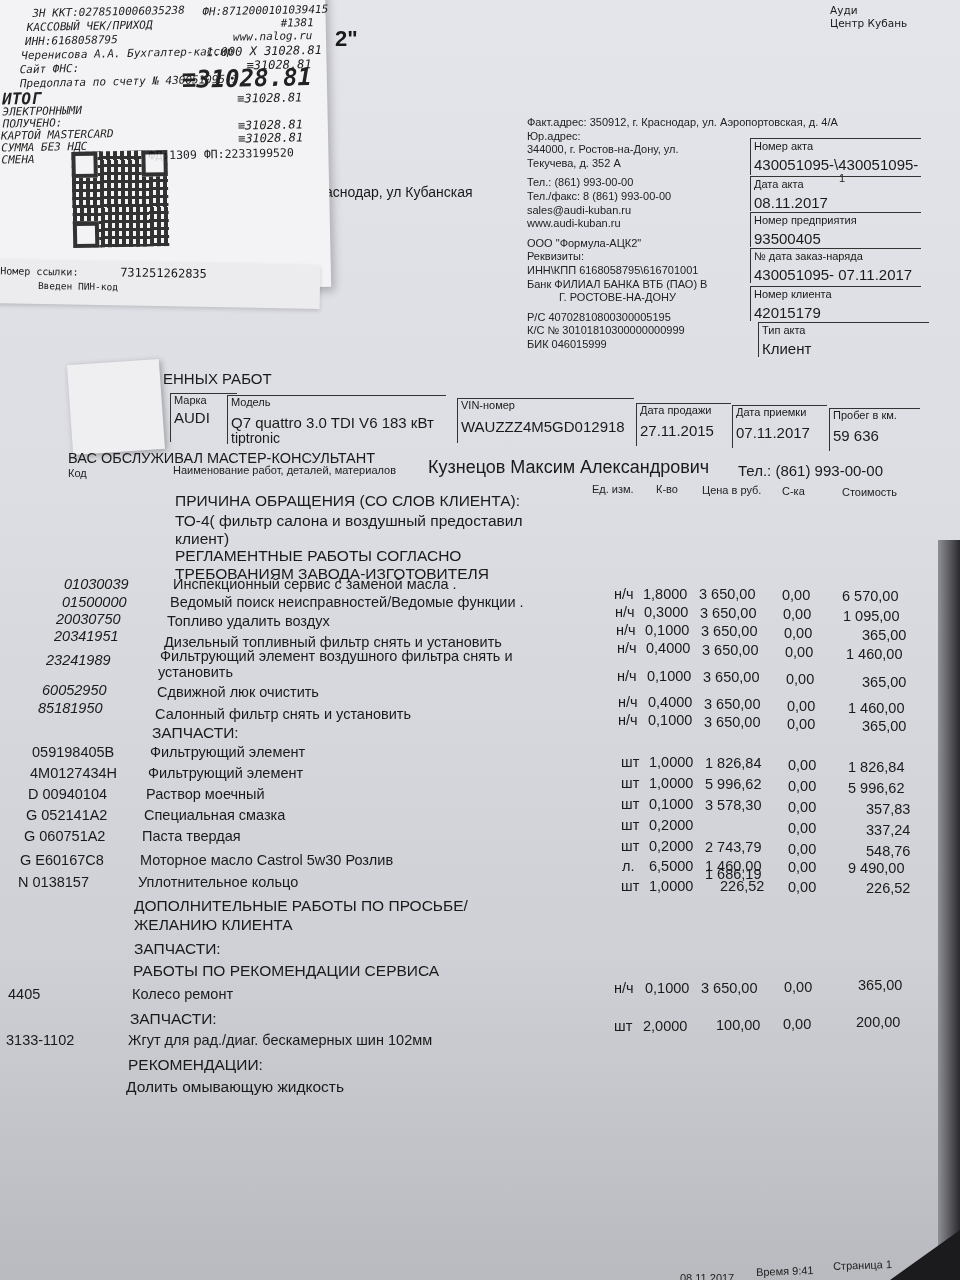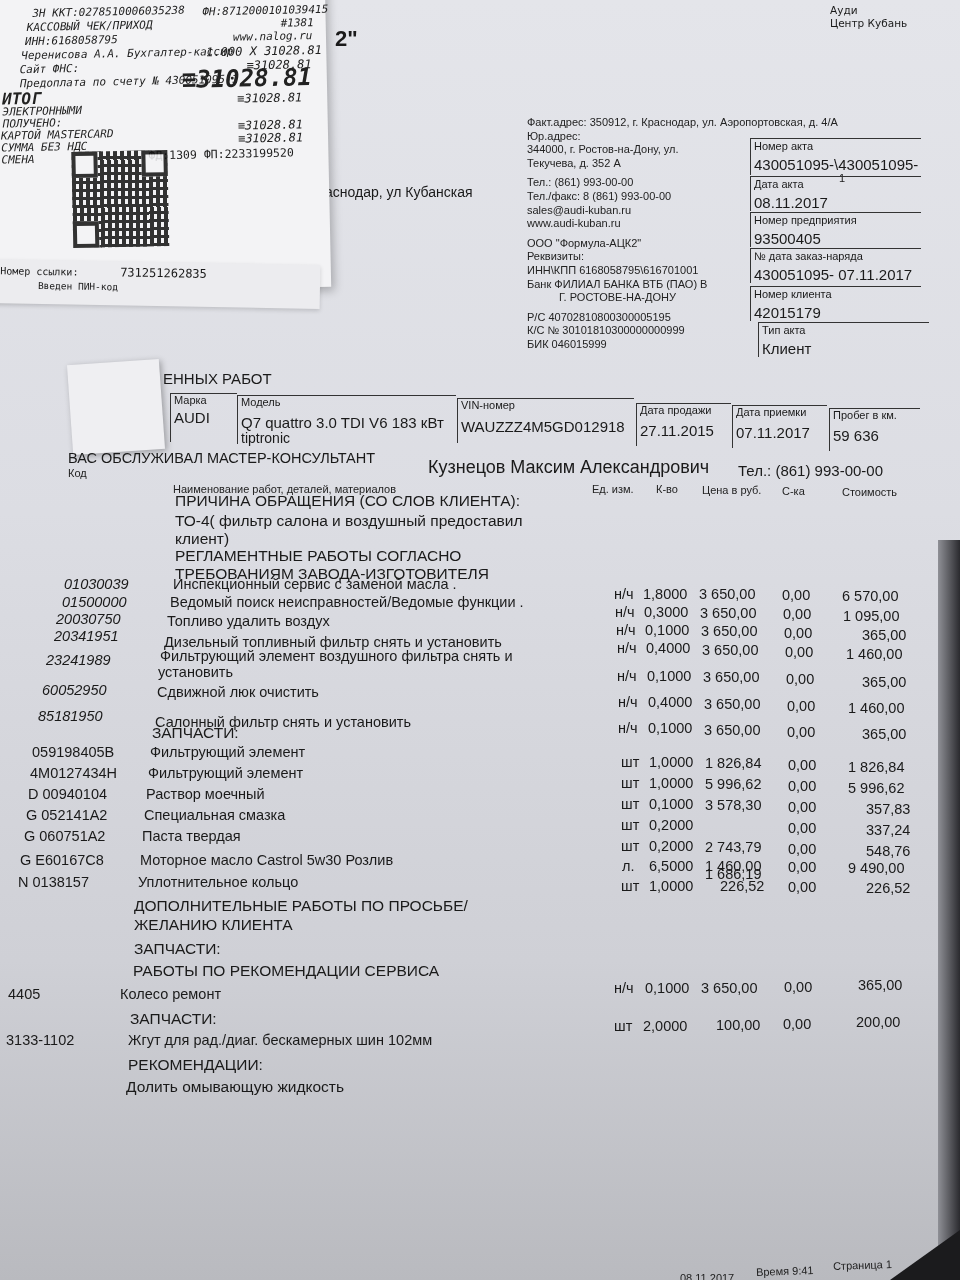--- a/index.html
+++ b/index.html
@@ -142,21 +142,21 @@
 </div>
 
 <div class="sticker"></div>
 
 <div class="abs" style="left:163px;top:370px;font-size:15px;">ЕННЫХ РАБОТ</div>
 
 <div class="vbox" style="left:170px;top:393px;width:66px;height:48px;">
   <span class="lbl">Марка</span>
   <span class="val">AUDI</span>
 </div>
-<div class="vbox" style="left:237px;top:395px;width:218px;height:48px;">
+<div class="vbox" style="left:227px;top:395px;width:218px;height:48px;">
   <span class="lbl">Модель</span>
   <span class="val" style="top:18px;">Q7 quattro 3.0 TDI V6 183 кВт</span>
   <span class="val" style="top:34px;font-size:14px;">tiptronic</span>
 </div>
 <div class="vbox" style="left:457px;top:398px;width:176px;height:44px;">
   <span class="lbl">VIN-номер</span>
   <span class="val" style="top:19px;">WAUZZZ4M5GD012918</span>
 </div>
 <div class="vbox" style="left:636px;top:403px;width:94px;height:42px;">
   <span class="lbl">Дата продажи</span>
@@ -169,21 +169,21 @@
 <div class="vbox" style="left:829px;top:408px;width:90px;height:42px;">
   <span class="lbl">Пробег в км.</span>
   <span class="val" style="top:18px;">59 636</span>
 </div>
 
 <div class="abs" style="left:68px;top:450px;font-size:14.5px;">ВАС ОБСЛУЖИВАЛ МАСТЕР-КОНСУЛЬТАНТ</div>
 <div class="abs" style="left:428px;top:457px;font-size:18px;">Кузнецов Максим Александрович</div>
 <div class="abs" style="left:738px;top:462px;font-size:15px;">Тел.: (861) 993-00-00</div>
 
 <div class="abs sm" style="left:68px;top:467px;">Код</div>
-<div class="abs sm" style="left:173px;top:483px;">Наименование работ, деталей, материалов</div>
+<div class="abs sm" style="left:173px;top:464px;">Наименование работ, деталей, материалов</div>
 <div class="abs sm" style="left:592px;top:483px;">Ед. изм.</div>
 <div class="abs sm" style="left:656px;top:483px;">К-во</div>
 <div class="abs sm" style="left:702px;top:484px;">Цена в руб.</div>
 <div class="abs sm" style="left:782px;top:485px;">С-ка</div>
 <div class="abs sm" style="left:842px;top:486px;">Стоимость</div>
 
 <div class="abs lg" style="left:175px;top:492px;">ПРИЧИНА ОБРАЩЕНИЯ (СО СЛОВ КЛИЕНТА):</div>
 <div class="abs lg" style="left:175px;top:512px;">ТО-4( фильтр салона и воздушный предоставил</div>
 <div class="abs lg" style="left:175px;top:530px;">клиент)</div>
 <div class="abs lg" style="left:175px;top:547px;">РЕГЛАМЕНТНЫЕ РАБОТЫ СОГЛАСНО</div>
@@ -237,21 +237,21 @@
 </div>
 <div class="row" style="top:682px;">
   <span class="c-code" style="left:42px;">60052950</span>
   <span style="left:157px;top:2px;">Сдвижной люк очистить</span>
   <span style="left:618px;top:12px;">н/ч</span>
   <span style="left:648px;top:12px;">0,4000</span>
   <span style="left:704px;top:14px;">3 650,00</span>
   <span style="left:787px;top:16px;">0,00</span>
   <span style="left:848px;top:18px;">1 460,00</span>
 </div>
-<div class="row" style="top:700px;margin-top:8px;">
+<div class="row" style="top:700px;">
   <span class="c-code" style="left:38px;">85181950</span>
   <span style="left:155px;top:6px;">Салонный фильтр снять и установить</span>
   <span style="left:618px;top:12px;">н/ч</span>
   <span style="left:648px;top:12px;">0,1000</span>
   <span style="left:704px;top:14px;">3 650,00</span>
   <span style="left:787px;top:16px;">0,00</span>
   <span style="left:862px;top:18px;">365,00</span>
 </div>
 
 <div class="abs lg" style="left:152px;top:724px;">ЗАПЧАСТИ:</div>
@@ -320,21 +320,21 @@
   <span style="left:866px;top:6px;">226,52</span>
 </div>
 
 <div class="abs lg" style="left:134px;top:897px;">ДОПОЛНИТЕЛЬНЫЕ РАБОТЫ ПО ПРОСЬБЕ/</div>
 <div class="abs lg" style="left:134px;top:916px;">ЖЕЛАНИЮ КЛИЕНТА</div>
 <div class="abs lg" style="left:134px;top:940px;">ЗАПЧАСТИ:</div>
 <div class="abs lg" style="left:133px;top:962px;">РАБОТЫ ПО РЕКОМЕНДАЦИИ СЕРВИСА</div>
 
 <div class="row" style="top:986px;">
   <span style="left:8px;">4405</span>
-  <span style="left:120px;text-align:center;">Колесо ремонт</span>
+  <span style="left:132px;text-align:center;">Колесо ремонт</span>
   <span style="left:614px;top:-6px;">н/ч</span>
   <span style="left:645px;top:-6px;">0,1000</span>
   <span style="left:701px;top:-6px;">3 650,00</span>
   <span style="left:784px;top:-7px;">0,00</span>
   <span style="left:858px;top:-9px;">365,00</span>
 </div>
 <div class="abs lg" style="left:130px;top:1010px;">ЗАПЧАСТИ:</div>
 <div class="row" style="top:1032px;">
   <span style="left:6px;">3133-1102</span>
   <span style="left:128px;">Жгут для рад./диаг. бескамерных шин 102мм</span>

